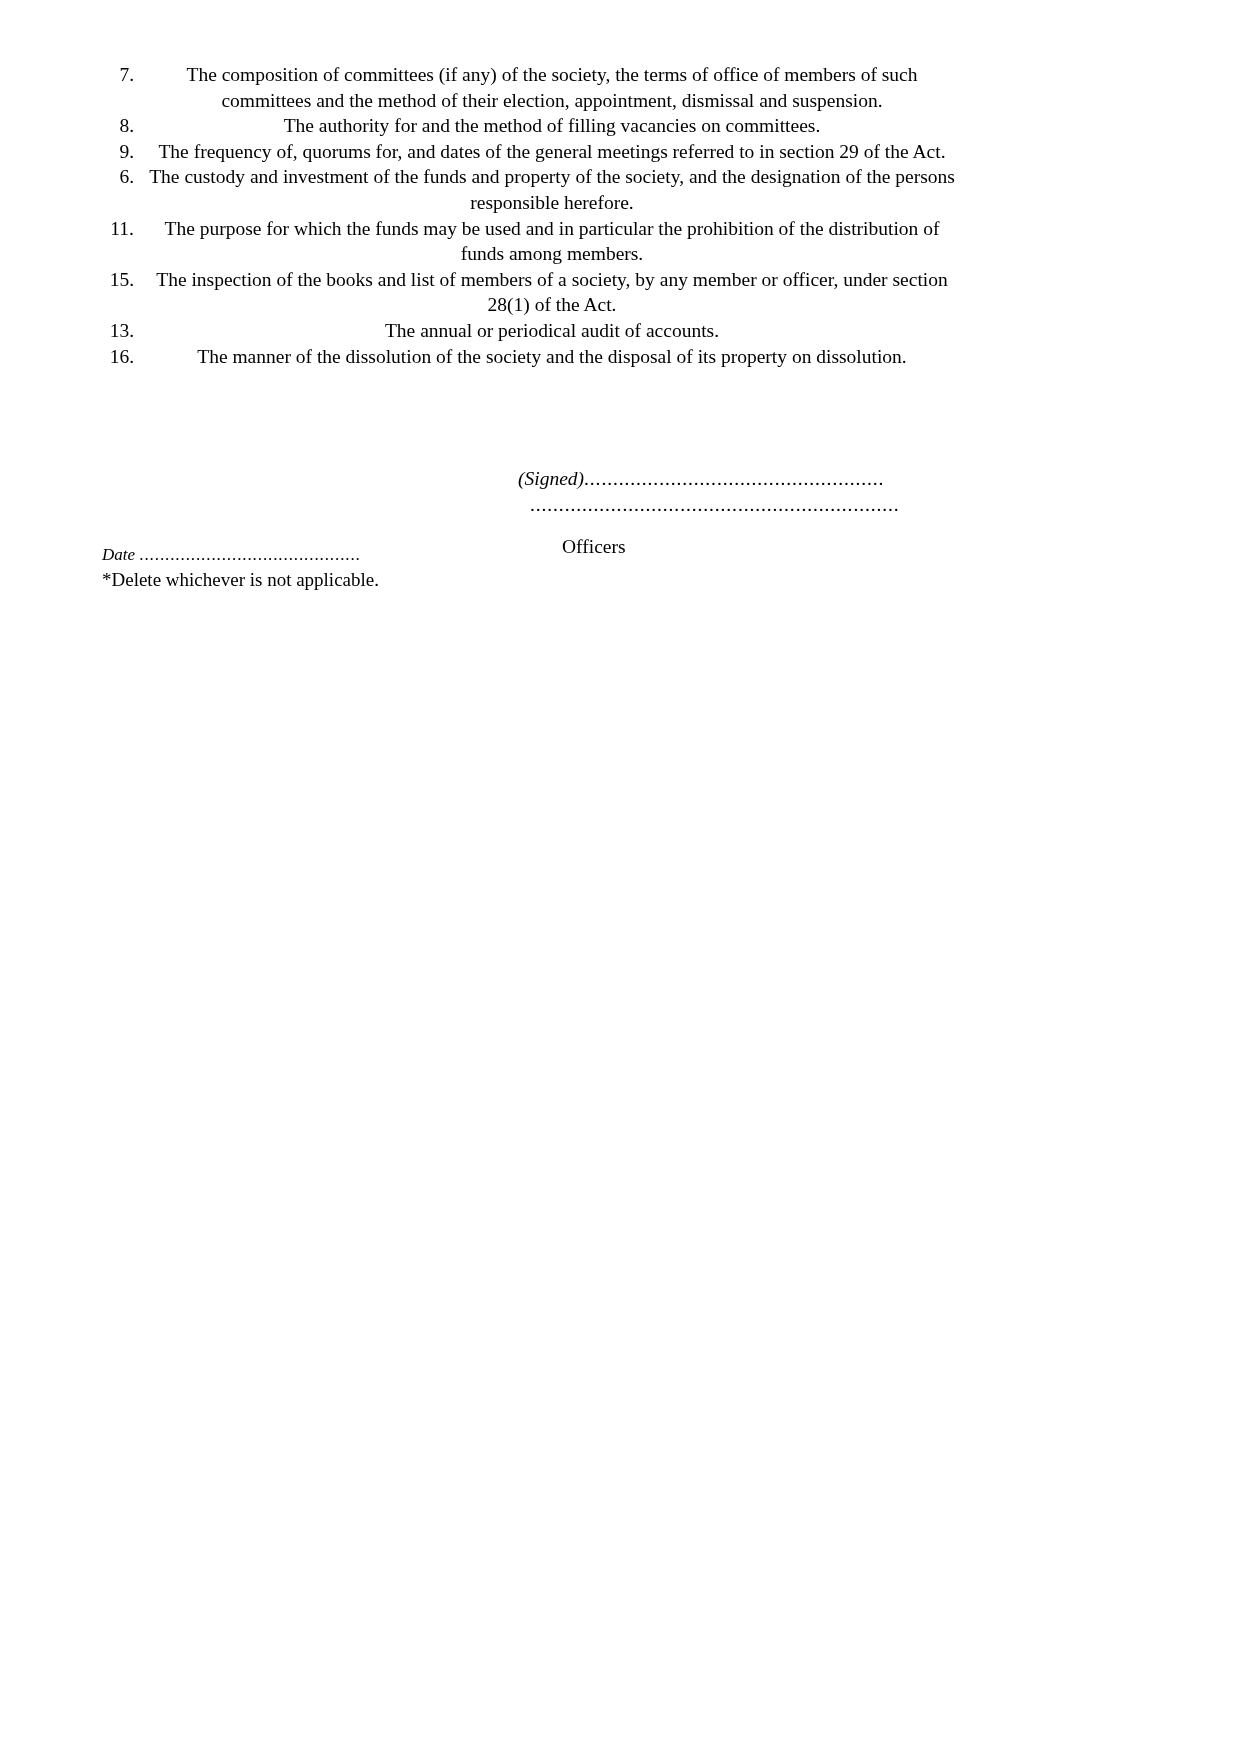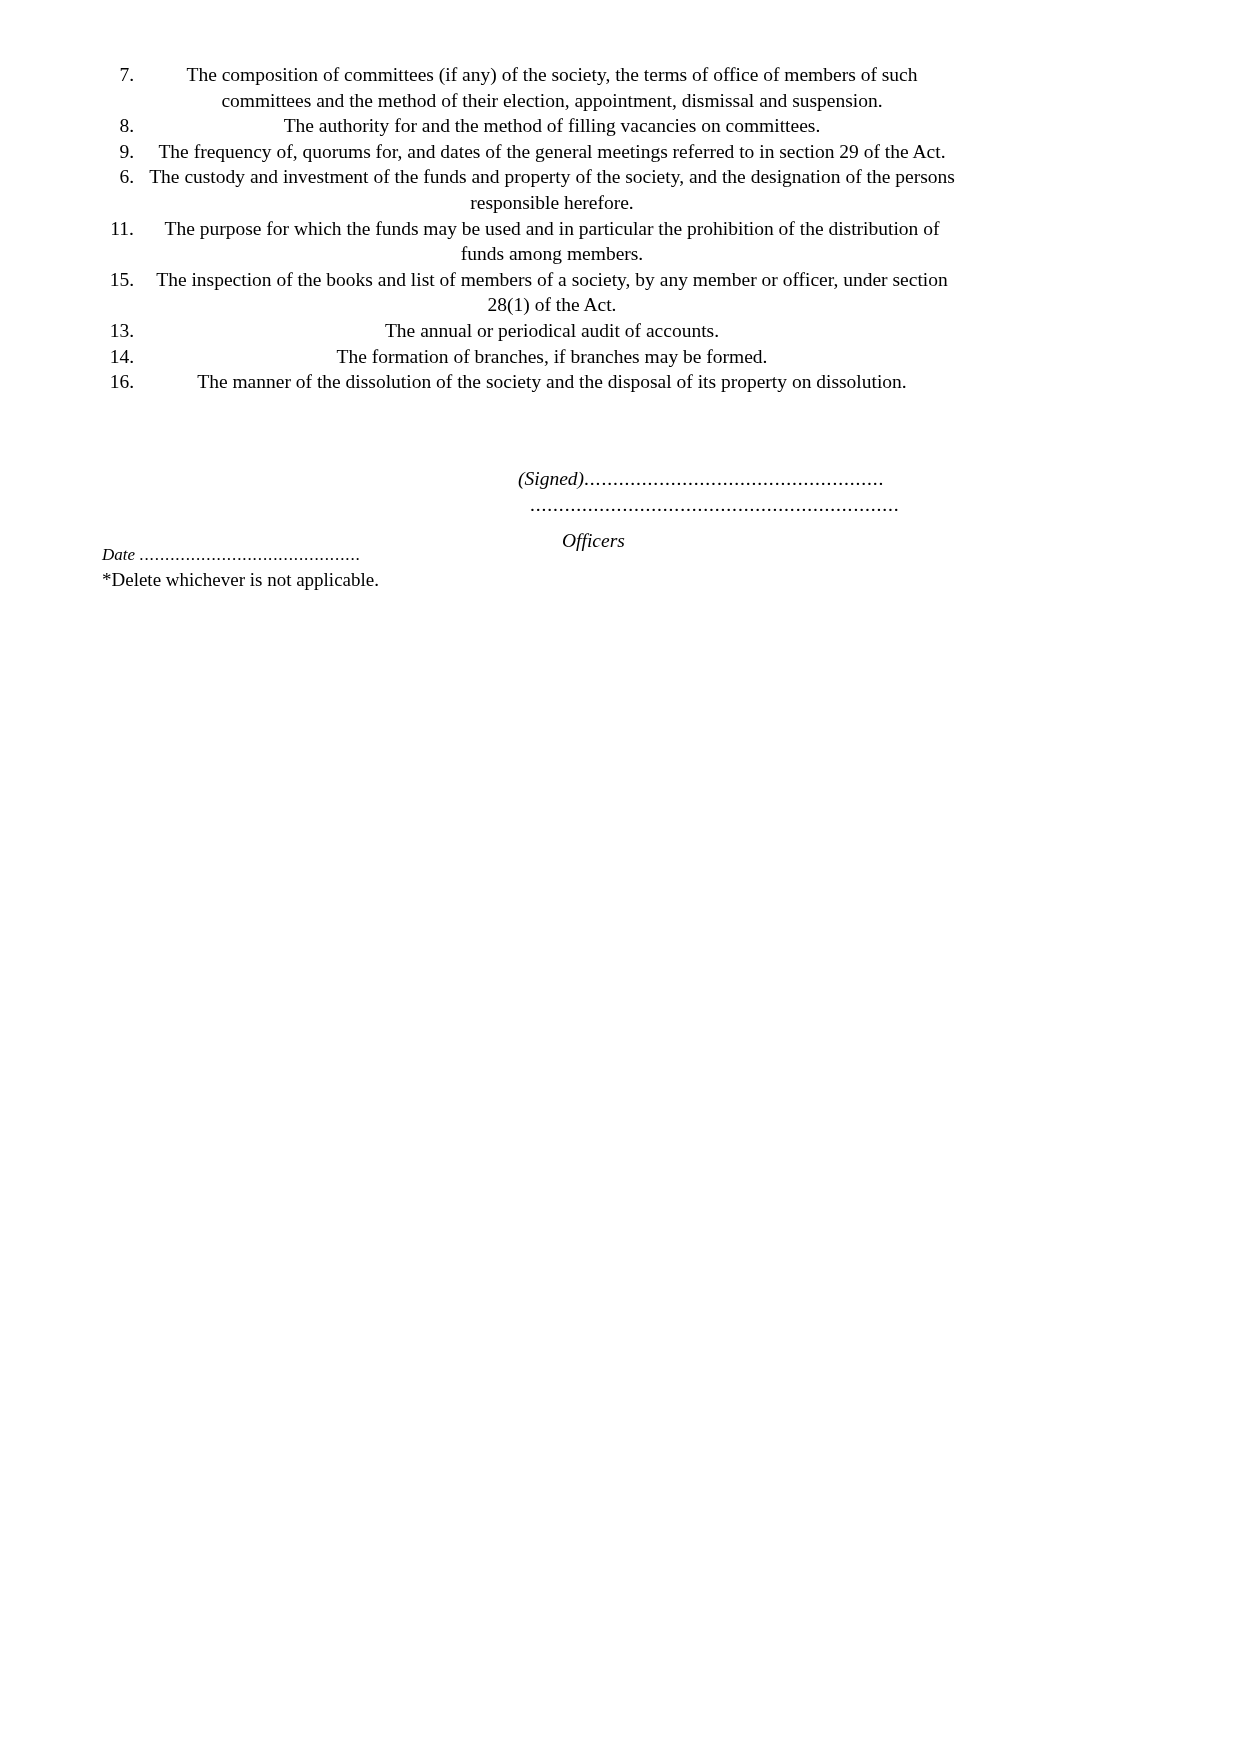--- a/index.html
+++ b/index.html
@@ -89,23 +89,22 @@
 
   .second-leader {
     margin-left: 12px;
     overflow: hidden;
     white-space: nowrap;
     letter-spacing: 0.9px;
     height: 25px;
   }
 
   .officers-label {
-    font-style: italic;
     margin-left: 44px;
-    margin-top: 11px;
+    margin-top: 17px;
   }
 
   
   .date-line {
     position: absolute;
     left: 102px;
     top: 542px;
     font-size: 17px;
     line-height: 25.6px;
     white-space: nowrap;
@@ -163,24 +162,20 @@
     <div class="clause">
       <span class="clause-num">15.</span>
       <span class="clause-text">The inspection of the books and list of members of a society, by any member or officer, under section 28(1) of the Act.</span>
     </div>
 
     <div class="clause">
       <span class="clause-num">13.</span>
       <span class="clause-text">The annual or periodical audit of accounts.</span>
     </div>
 
-    <div class="clause">
-      <span class="clause-num">14.</span>
-      <span class="clause-text">The formation of branches, if branches may be formed.</span>
-    </div>
 
 
     <div class="clause">
       <span class="clause-num">16.</span>
       <span class="clause-text">The manner of the dissolution of the society and the disposal of its property on dissolution.</span>
     </div>
 
   </div>
 
   <div class="signature-block">

